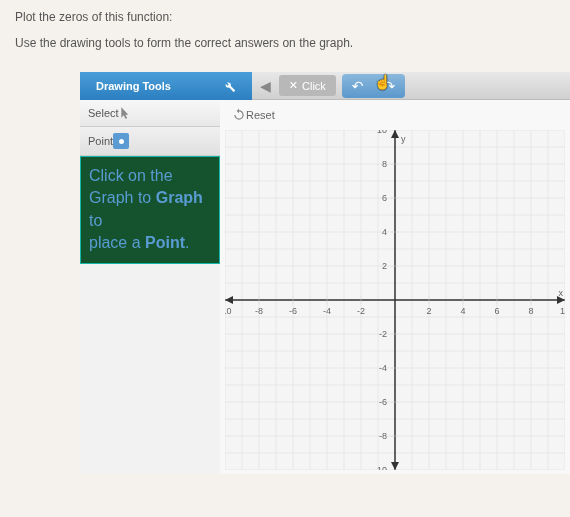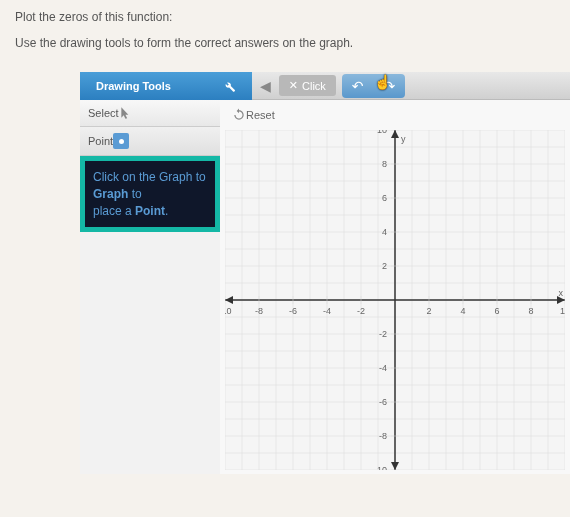--- a/index.html
+++ b/index.html
@@ -16,21 +16,21 @@
 .undo-redo{display:flex;background:linear-gradient(#8ab8dc,#5a98cc);border-radius:4px;margin-right:6px;position:relative}
 .undo-redo span{padding:4px 10px;color:#fff;font-size:14px}
 .hand{position:absolute;right:4px;top:-4px;font-size:18px;color:#fff;text-shadow:0 0 2px #000}
 .layout{display:flex}
 .sidebar{width:140px;background:#f2f2f2}
 .srow{background:linear-gradient(#f8f8f8,#e8e8e8);border-bottom:1px solid #ccc;padding:6px 8px;display:flex;align-items:center;font-size:11px}
 .srow.active{background:linear-gradient(#f0f0f0,#e0e0e0)}
 .cursor-ic{width:14px;height:14px}
 .pt-ic{width:16px;height:16px;background:#5a9bd4;border-radius:2px;display:flex;align-items:center;justify-content:center}
 .pt-ic::after{content:"";width:5px;height:5px;background:#fff;border-radius:50%}
-.tip{background:#0f172a;border:5px solid #14b8a6;padding:8px;color:#5a9bd4;font-size:12px;line-height:1.4}
+.tip{background:#14532d;border:1px solid #14b8a6;padding:8px;color:#5a9bd4;font-size:16px;line-height:1.4}
 .canvas{flex:1;background:#f8f8f8;padding:4px}
 .reset-row{padding:4px 8px;display:flex;align-items:center;color:#666;font-size:11px}
 .reset-ic{width:14px;height:14px}
 .graph{width:340px;height:340px;position:relative;background:#f5f5f5;margin:4px auto 0}
 svg.grid{width:100%;height:100%}
 .grid line{stroke:#d8d8d8;stroke-width:0.5}
 .grid line.axis{stroke:#333;stroke-width:1.5}
 .lbl{position:absolute;font-size:9px;color:#666}
 </style>
 </head>

